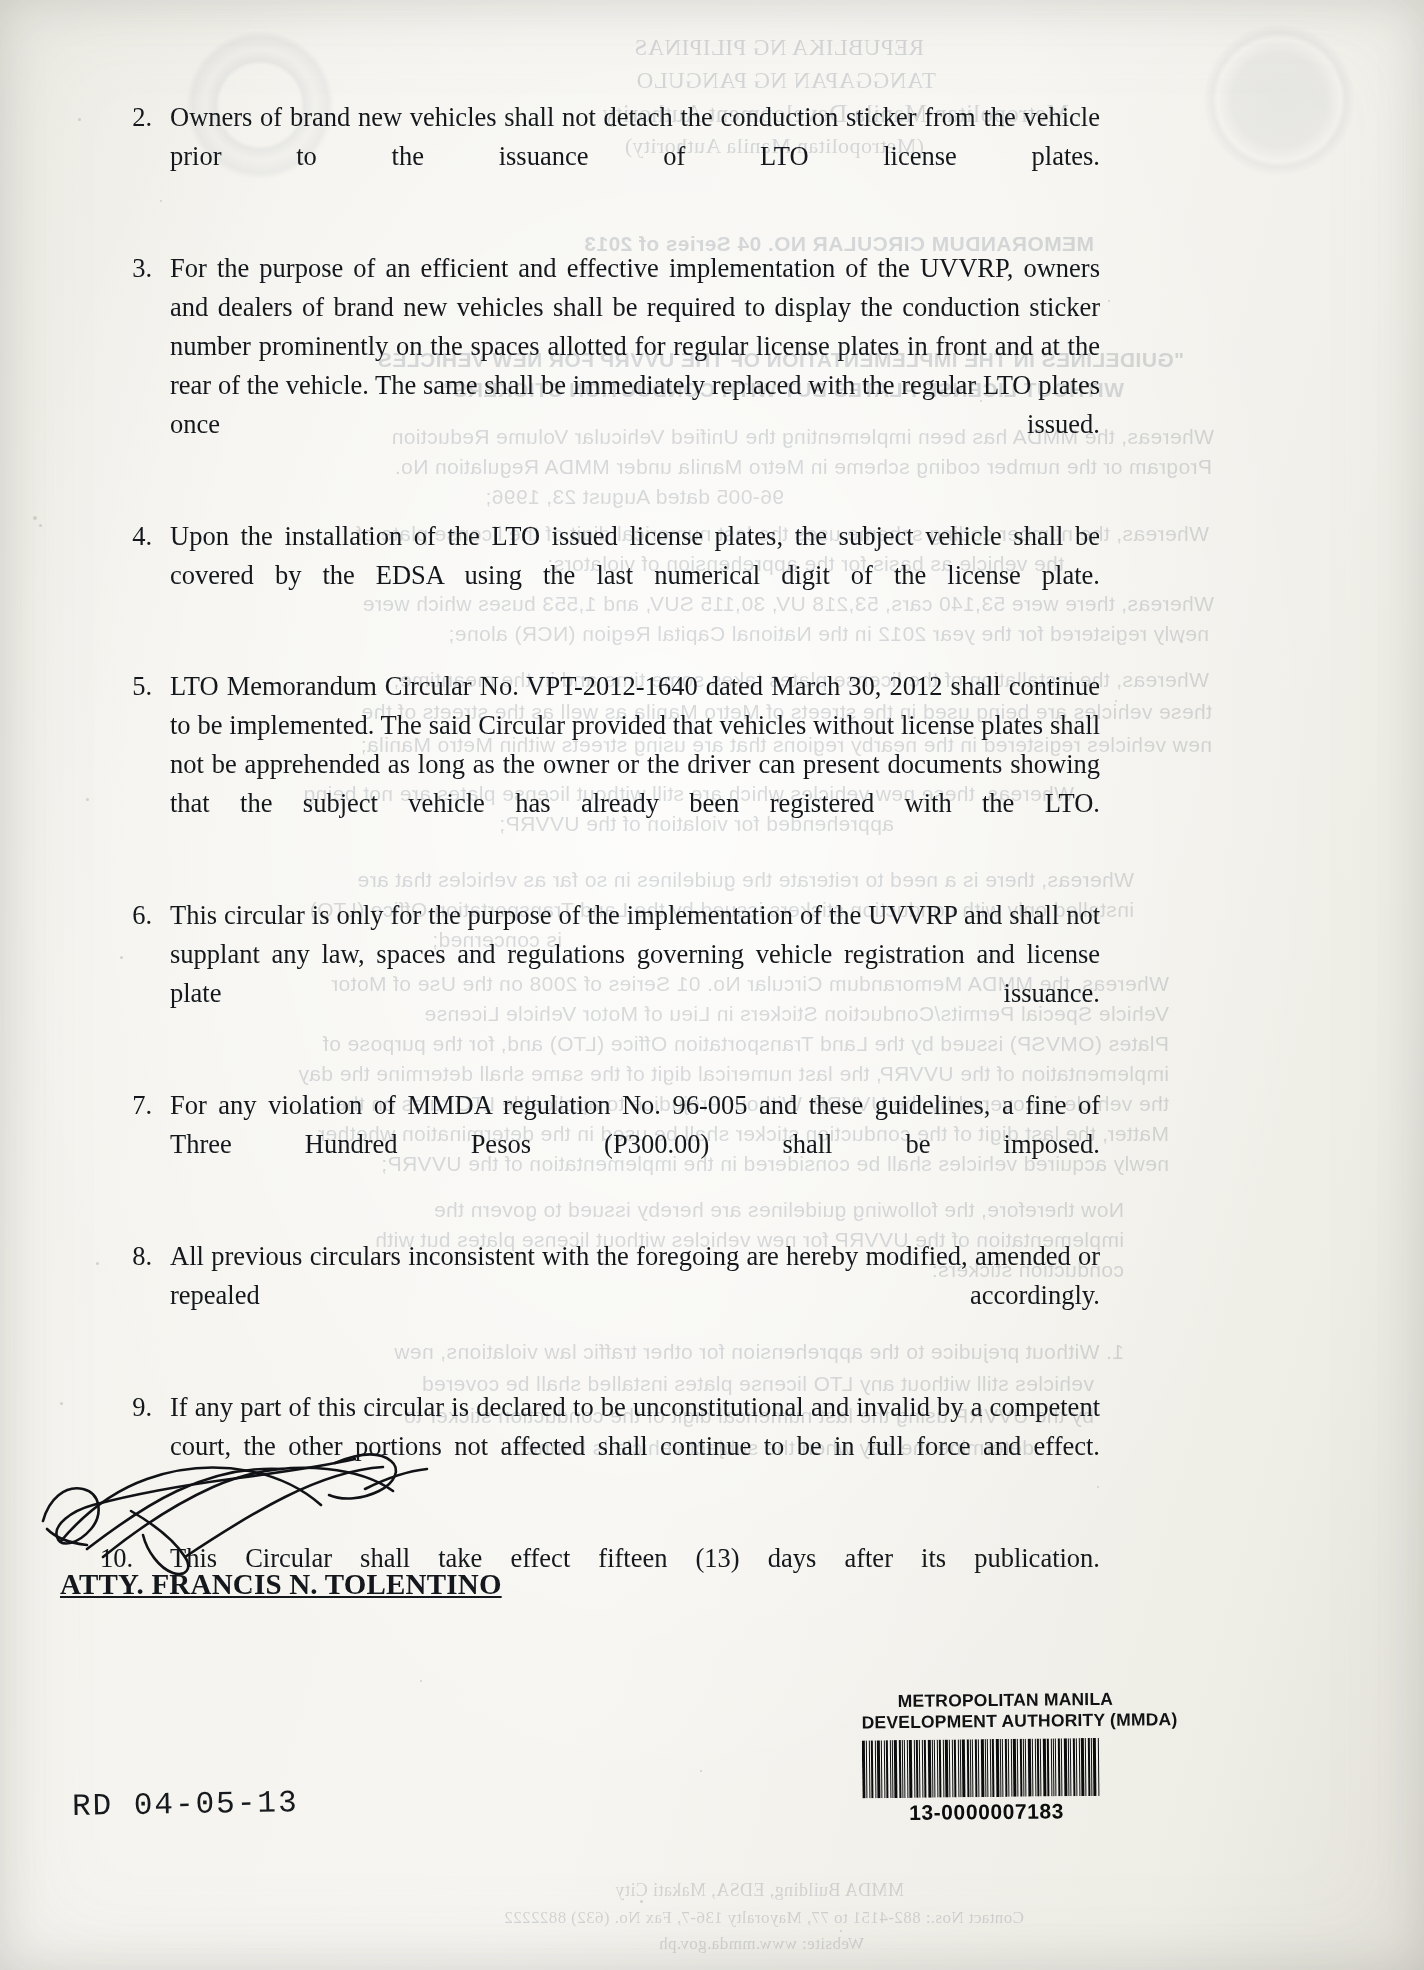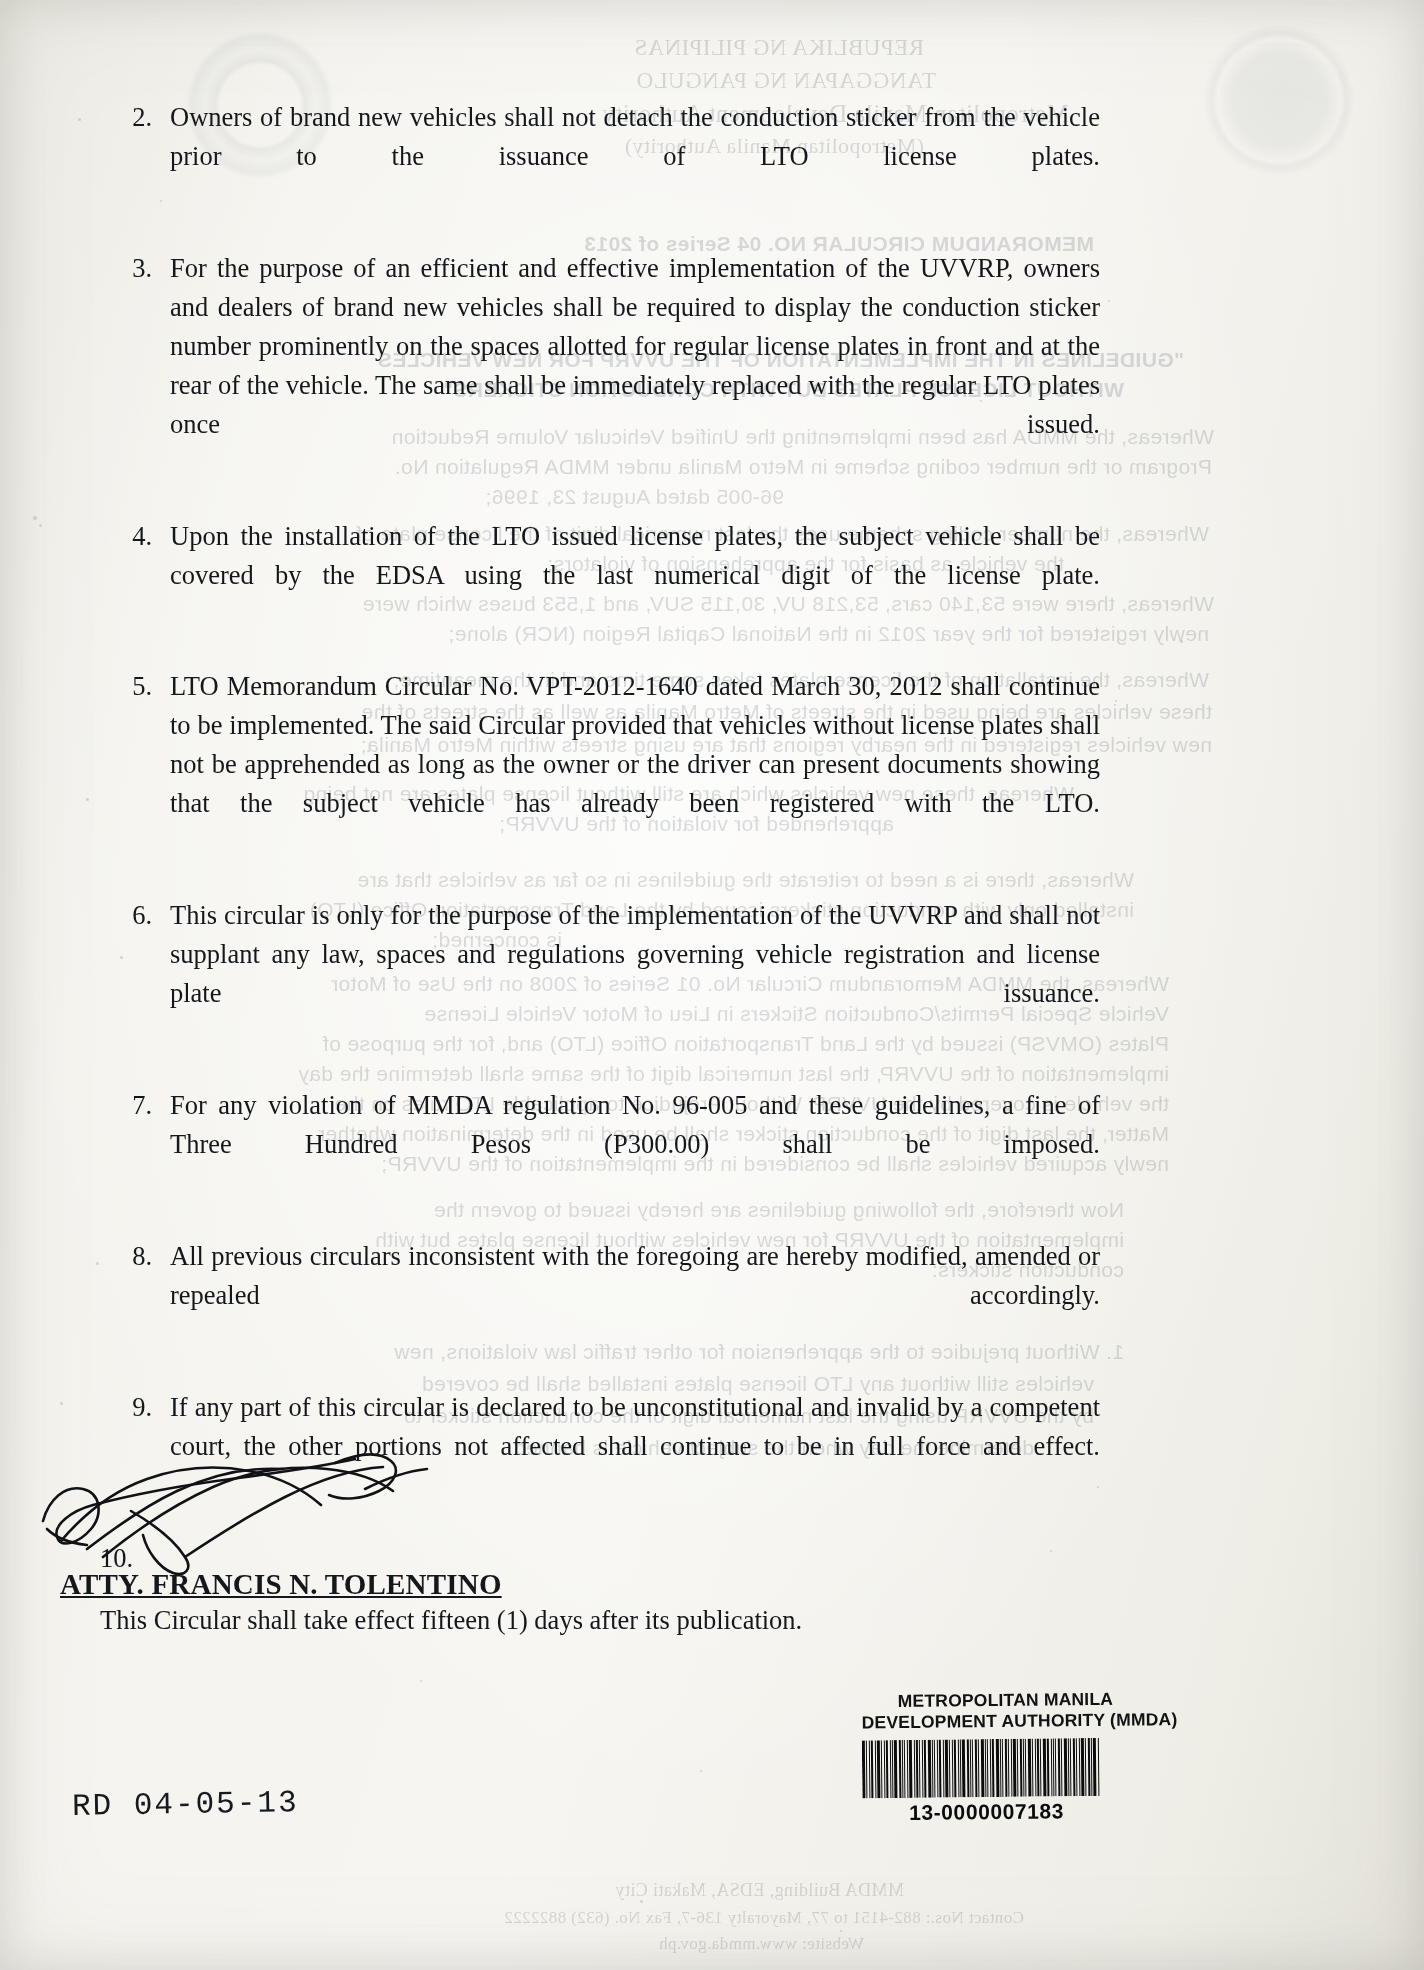--- a/index.html
+++ b/index.html
@@ -101,21 +101,21 @@
     text-align: justify;
     text-justify: inter-word;
     hyphens: none;
   }
   
   .clause .txt::after {
     content: "";
     display: inline-block;
     width: 100%;
   }
-  #clause-10 { margin-top: 6px; flex-direction: column; }
+  #clause-10 { margin-top: 6px; }
   #clause-10 .num { flex: 0 0 62px; padding-right: 8px; text-align: left; }
 
   
   .signature-block {
     position: absolute;
     left: 60px;
     top: 1465px;
     width: 560px;
     text-decoration: underline;
   }
@@ -285,21 +285,21 @@
       <span class="txt">All previous circulars inconsistent with the foregoing are hereby modified, amended or repealed accordingly.</span>
     </div>
 
     <div class="clause" id="clause-9">
       <span class="num">9.</span>
       <span class="txt">If any part of this circular is declared to be unconstitutional and invalid by a competent court, the other portions not affected shall continue to be in full force and effect.</span>
     </div>
 
     <div class="clause" id="clause-10">
       <span class="num">10.</span>
-      <span class="txt">This Circular shall take effect fifteen (1) days after its publication.</span>
+      <span class="txt">This Circular shall take effect fifteen (13) days after its publication.</span>
     </div>
 
   </div>
 
   <div class="signature-block">
     <svg class="sig-svg" width="420" height="150" viewBox="0 0 420 150">
       <g fill="none" stroke="#101216" stroke-width="2.6" stroke-linecap="round" stroke-linejoin="round">
         <path d="M8,76 C14,54 30,40 48,44 C66,48 68,70 56,84 C44,98 26,104 22,92 C18,80 36,66 58,60 C96,50 150,40 196,34 C240,28 286,22 320,14"></path>
         <path d="M26,96 C48,70 78,46 112,34 C146,22 182,20 214,26 C246,32 270,46 286,60"></path>
         <path d="M52,104 C78,84 108,62 142,46 C176,30 212,22 248,24"></path>

